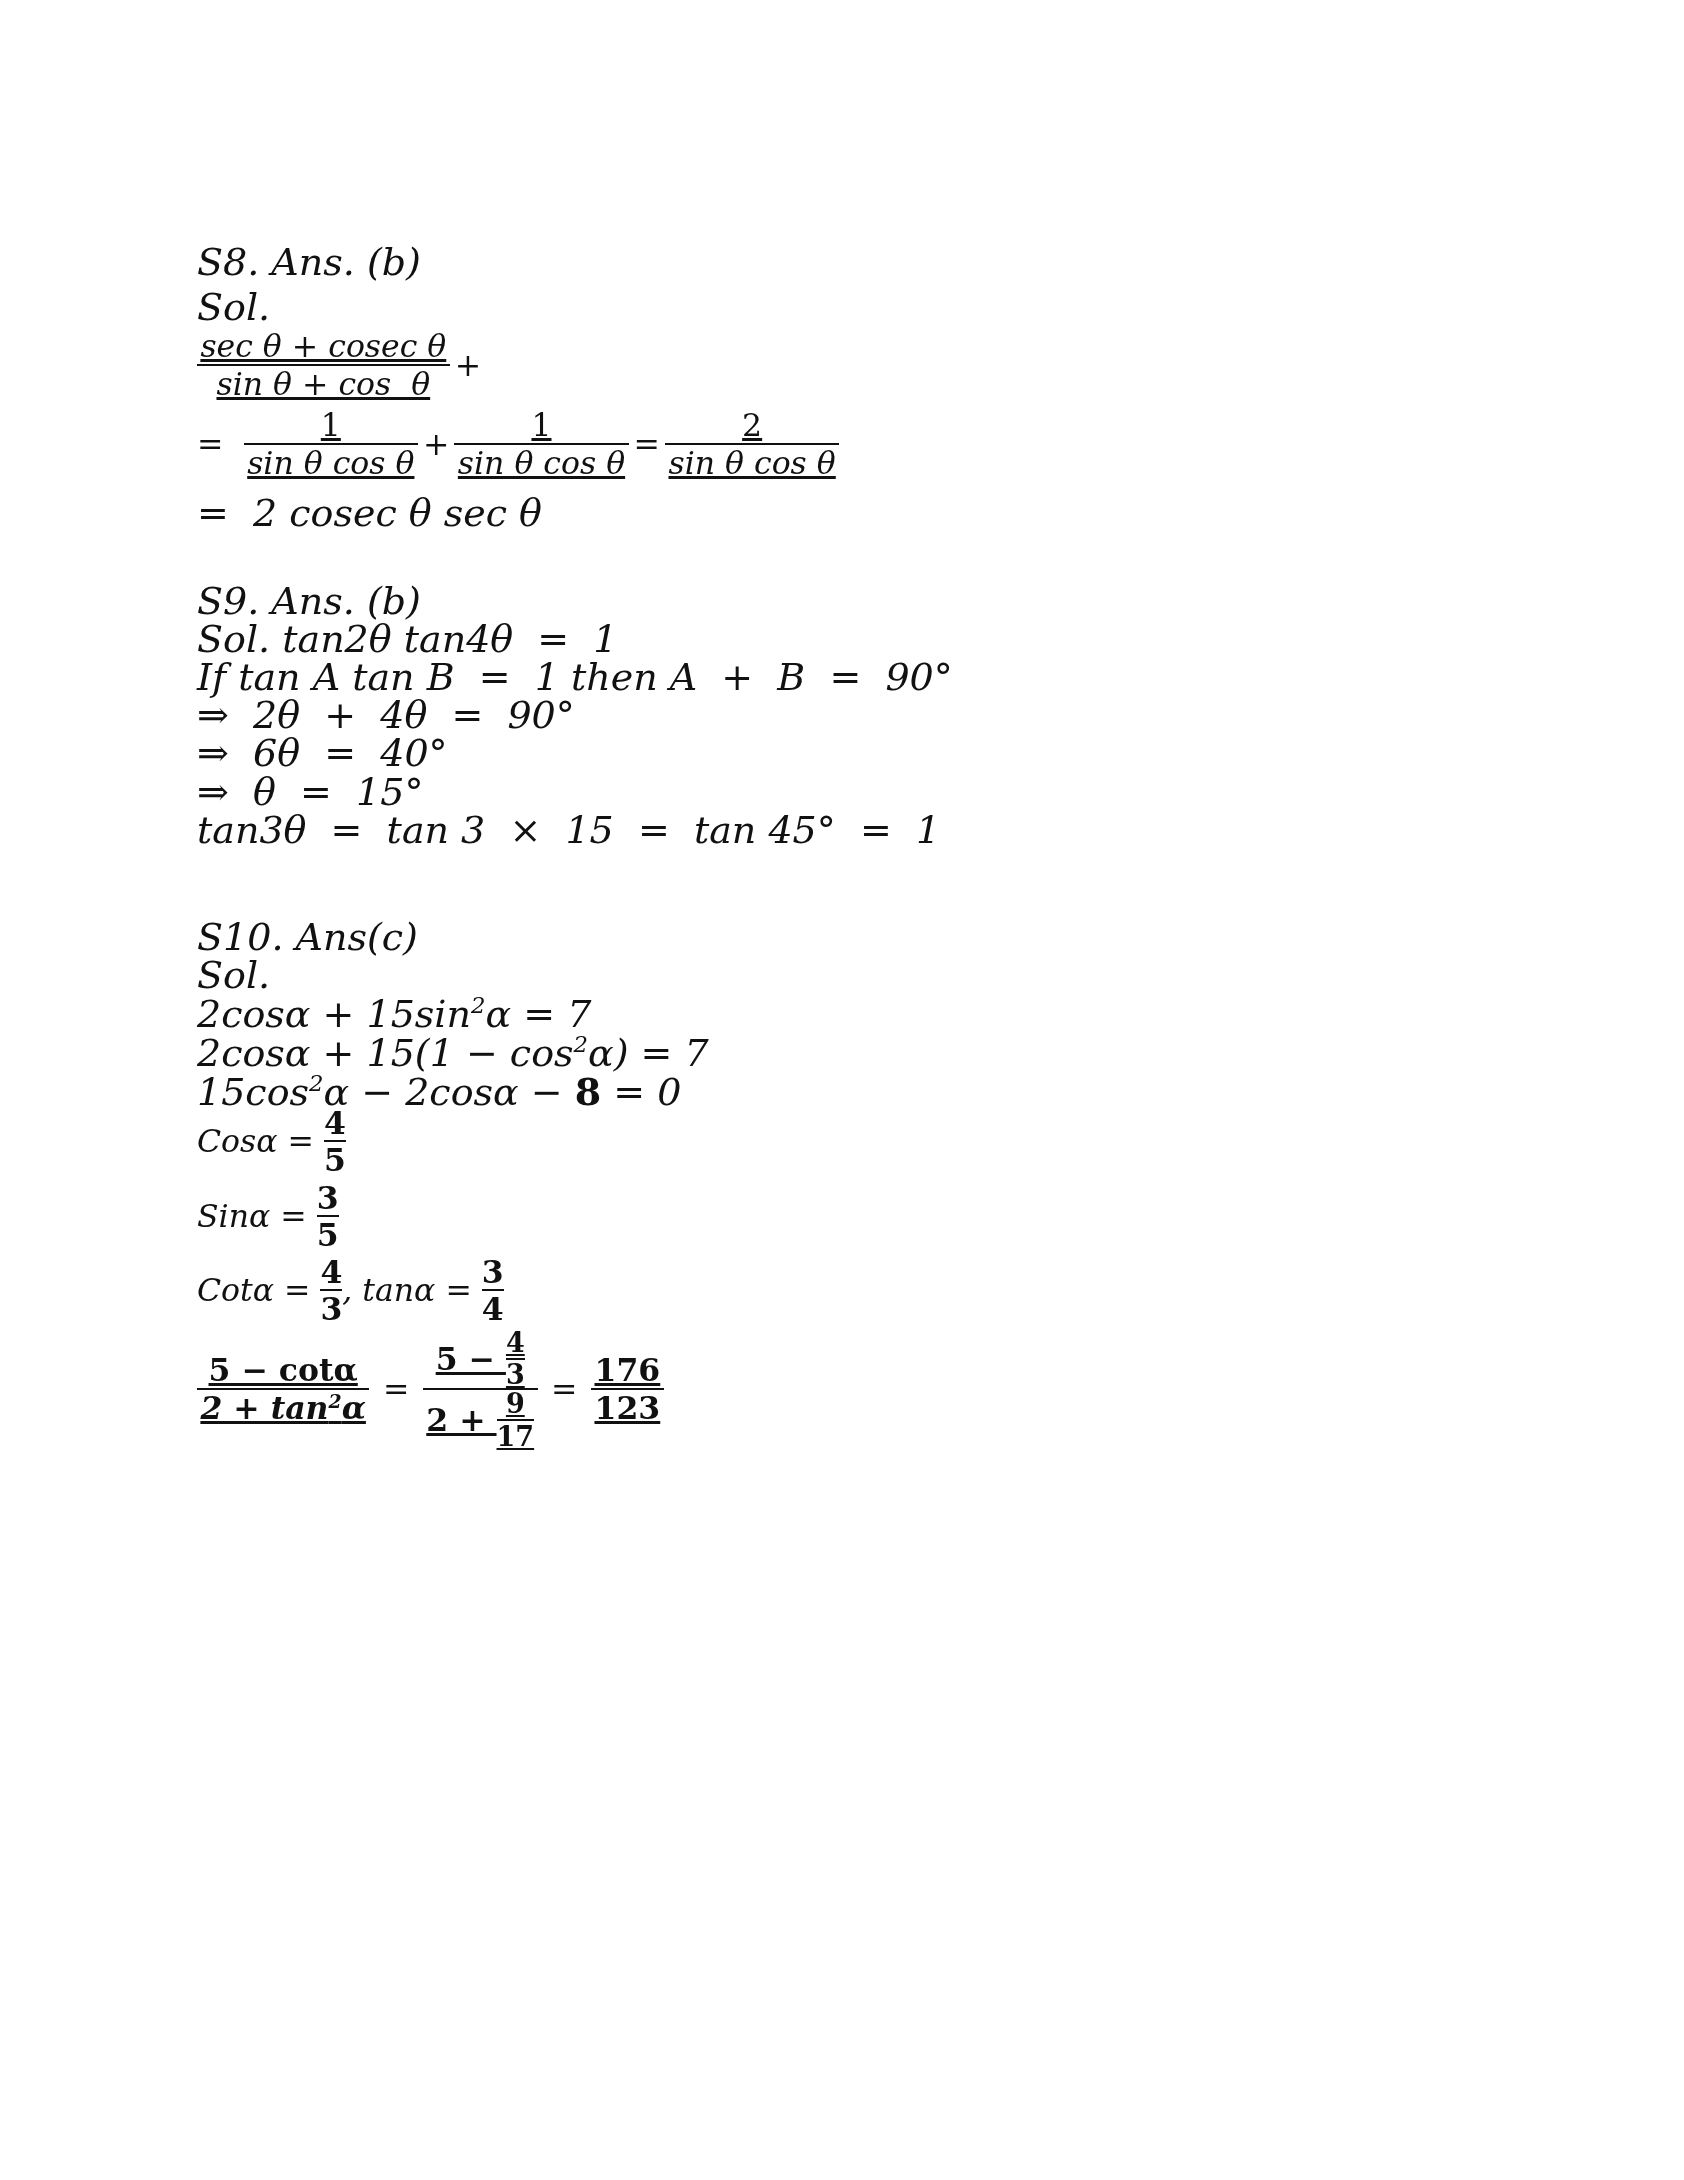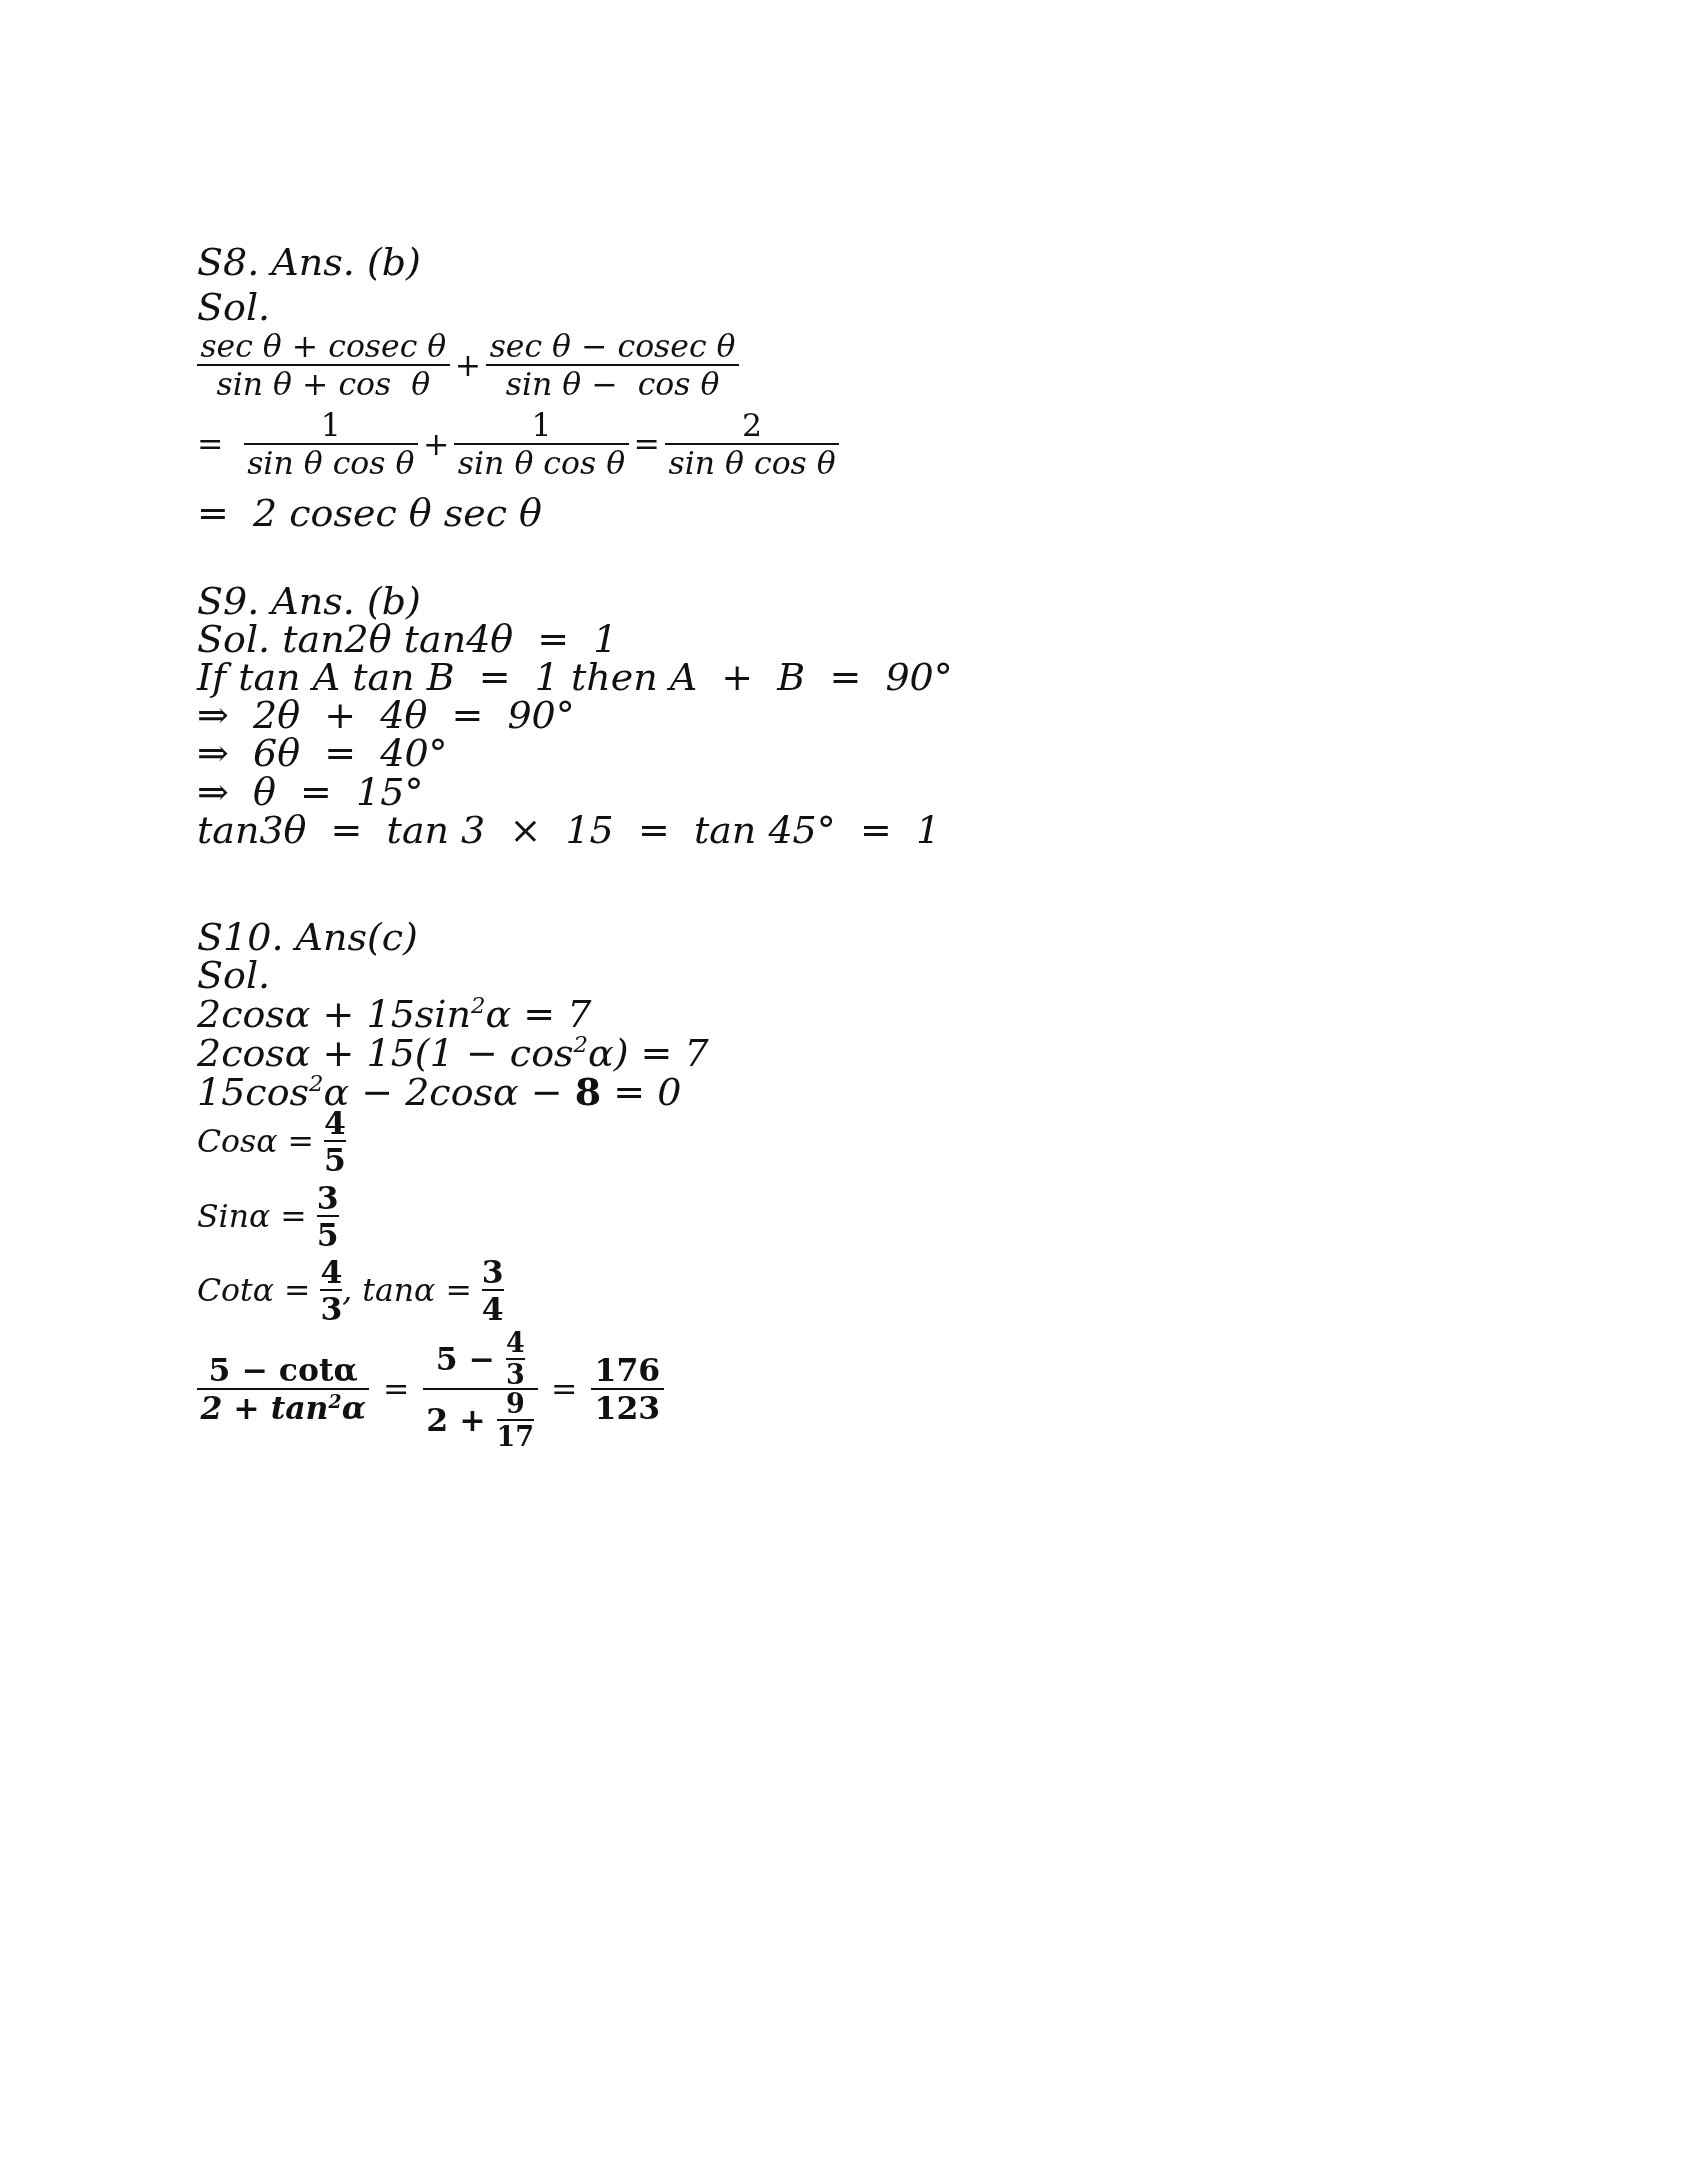--- a/index.html
+++ b/index.html
@@ -1,21 +1,21 @@
 <!DOCTYPE html>
 <html style="font-size:13.6px"><head>
 <meta charset="utf-8">
 <style>
   html, body { margin:0; padding:0; background:#ffffff; }
   body { width:1685px; height:2181px; position:relative; overflow:hidden;
          font-family:"DejaVu Serif", "Liberation Serif", serif; color:#111; }
   .ln { position:absolute; left:197px; font-size:38px; font-style:italic; white-space:pre; line-height:1; }
   .up { font-style:normal; }
   .b { font-weight:bold; }
-  .frac { display:inline-flex; flex-direction:column; align-items:center; vertical-align:middle; }
+  .frac { display:inline-flex; flex-direction:column; align-items:center; vertical-align:middle;text-decoration:underline; }
   .frac > .n, .frac > .d { padding:0 3.4px; line-height:1.15; }
   .frac > .bar { align-self:stretch; border-top:2.6px solid #111; height:0; }
   .row { position:absolute; left:197px; display:flex; align-items:center; font-size:31.5px; font-style:italic; white-space:pre; }
   .op { font-style:normal; margin:0 5.1px; }
   sup { font-size:0.6em; }
   .sfrac { display:inline-flex; flex-direction:column; align-items:center; vertical-align:middle; font-weight:bold; font-style:normal; font-size:31.5px; }
   .sfrac .bar { align-self:stretch; border-top:2.6px solid #111; margin:1.7px 0; }
   .sfrac .n, .sfrac .d { line-height:1; }
 </style>
 </head>
@@ -24,25 +24,20 @@
 <div class="ln" style="top:243px">S8. Ans. (b)</div>
 <div class="ln" style="top:288px">Sol.</div>
 
 <div class="row" style="top:328px">
   <span class="frac">
     <span class="n">sec θ + cosec θ</span>
     <span class="bar"></span>
     <span class="d">sin θ + cos  θ</span>
   </span>
   <span class="op">+</span>
-  <span class="frac">
-    <span class="n">sec θ − cosec θ</span>
-    <span class="bar"></span>
-    <span class="d">sin θ −  cos θ</span>
-  </span>
 </div>
 
 <div class="row" style="top:407px">
   <span class="op" style="margin-left:0;margin-right:20.4px">=</span>
   <span class="frac">
     <span class="n up">1</span>
     <span class="bar"></span>
     <span class="d">sin θ cos θ</span>
   </span>
   <span class="op">+</span>

